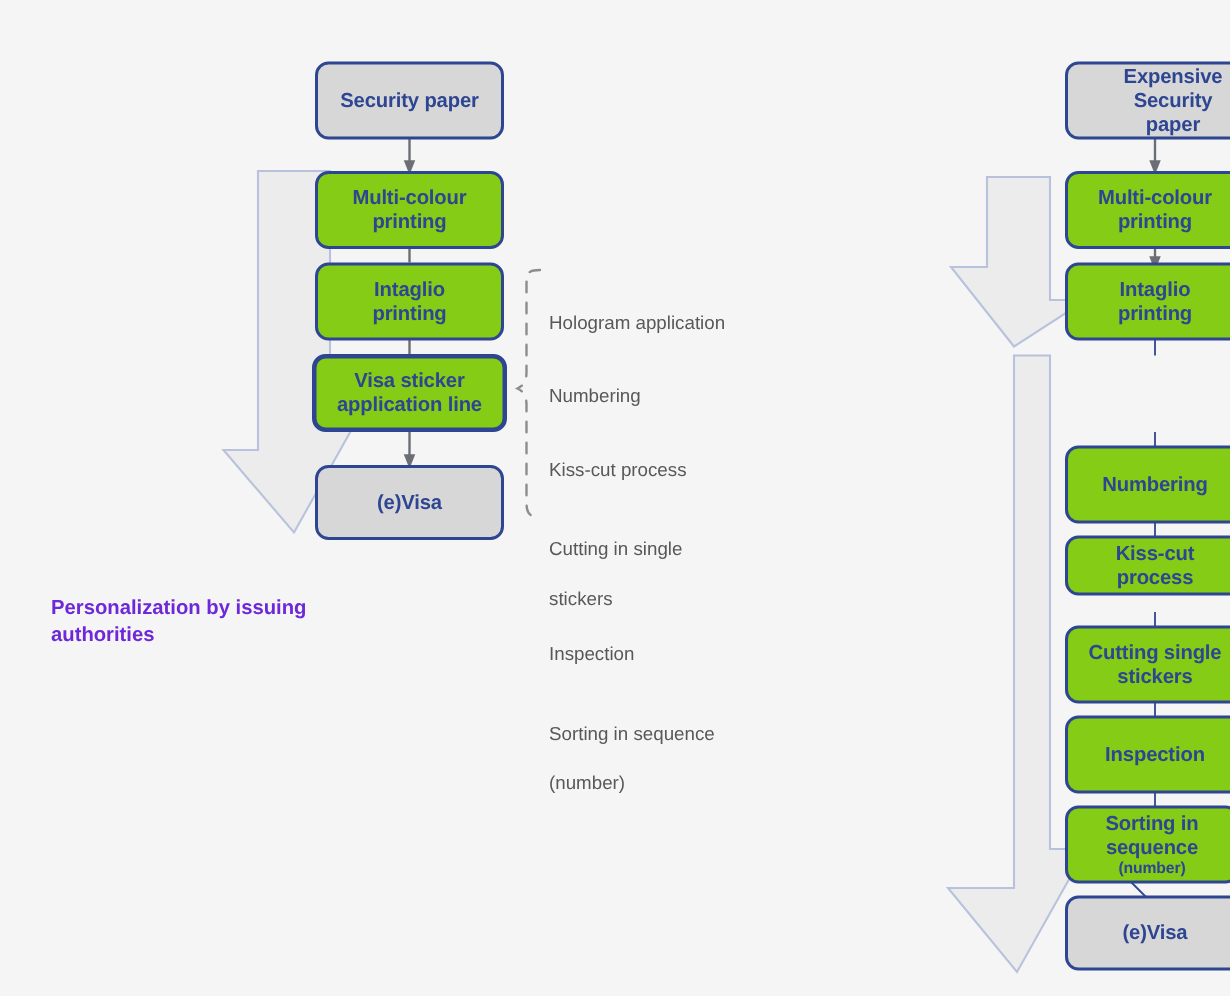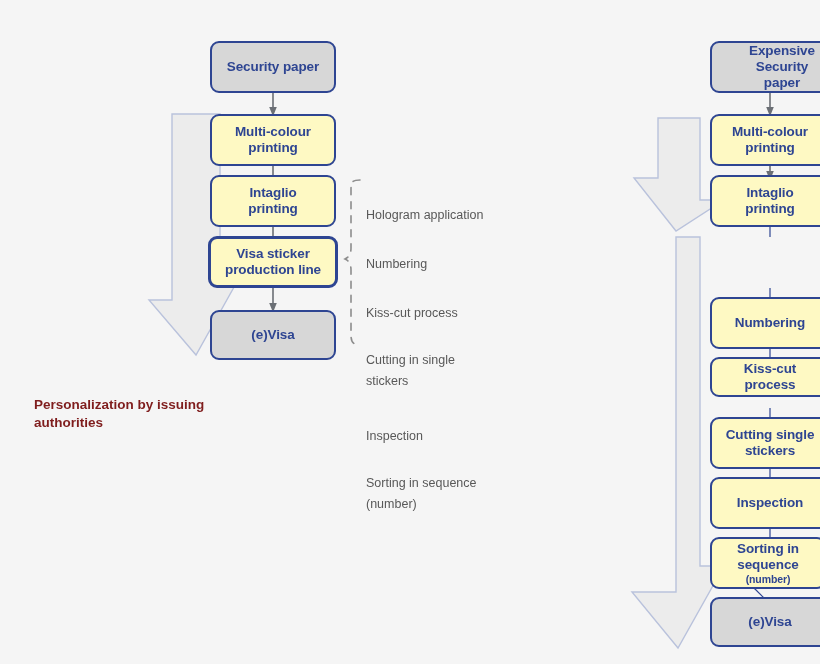--- a/index.html
+++ b/index.html
@@ -26,21 +26,21 @@
     left: 0; top: 0;
     width: 820px;
     height: 664px;
     pointer-events: none;
   }
   .node {
     position: absolute;
     box-sizing: border-box;
     border: 2px solid #2e4592;
     border-radius: 9px;
-    background: #fef9c3;
+    background: #84cc16;
     color: #2e4592;
     font-weight: bold;
     font-size: 13.5px;
     line-height: 16px;
     display: flex;
     flex-direction: column;
     align-items: center;
     justify-content: center;
     text-align: center;
     letter-spacing: -0.1px;
@@ -63,25 +63,25 @@
     font-size: 12.5px;
     line-height: 24.6px;
     font-weight: normal;
     white-space: pre-line;
   }
   .brace-item {
     height: 24.6px;
   }
   .brace-item.two-line {
     height: 49.2px;
-    line-height: 21px;
+    line-height: 33px;
   }
   .caption {
     position: absolute;
-    color: #7f1d1d;
+    color: #6d28d9;
     font-size: 13.5px;
     line-height: 18px;
     font-weight: bold;
   }
 </style>
 </head>
 <body>
 
 <div id="canvas">
 
@@ -129,21 +129,21 @@
 printing</span>
   </div>
 
   <div class="node" style="left:186px; top:175px; width:126px; height:52px;">
     <span style="white-space: pre-line;">Intaglio
 printing</span>
   </div>
 
   <div class="node thick" style="left:184px; top:236px; width:130px; height:52px;">
     <span style="white-space: pre-line;">Visa sticker
-production line</span>
+application line</span>
   </div>
 
   <div class="node shaded" style="left:186px; top:310px; width:126px; height:50px;">
     <span>(e)Visa</span>
   </div>
 
   <div class="brace-list" style="left:342px; top:178px; width:150px;">
     <div class="brace-item">Hologram application</div>
     <div class="brace-item">Numbering</div>
     <div class="brace-item">Kiss-cut process</div>

